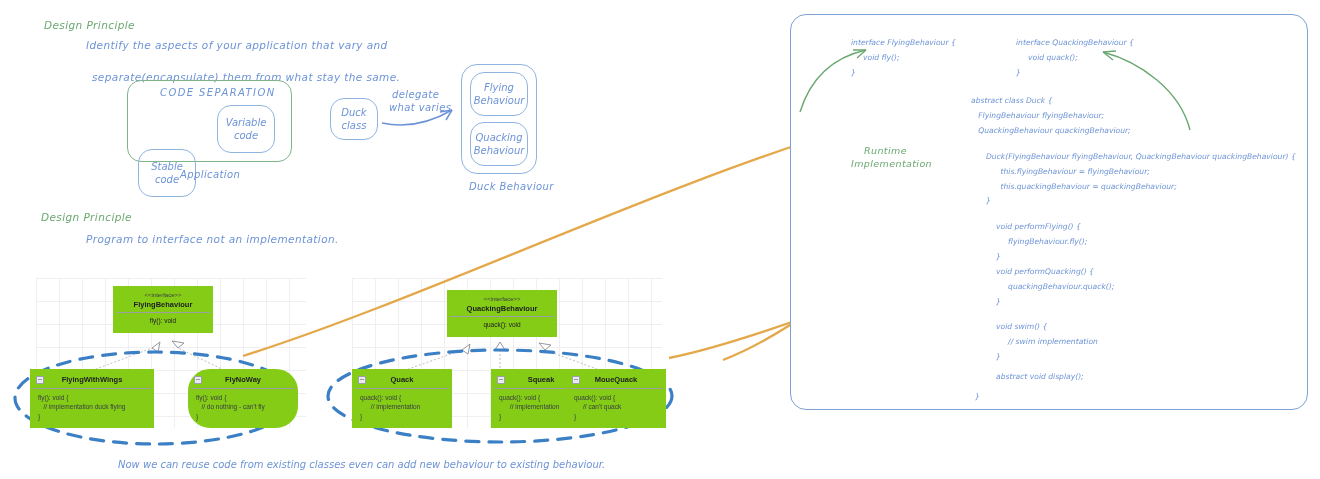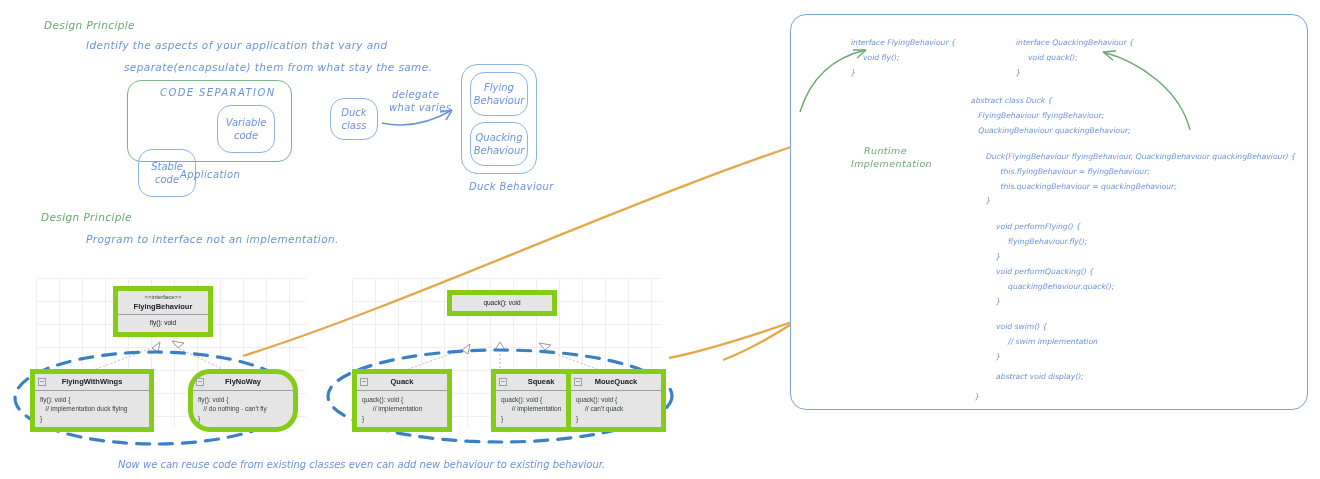--- a/index.html
+++ b/index.html
@@ -47,22 +47,22 @@
   .grid{
     position:absolute;
     background-image:
       linear-gradient(to right,#ececf2 1px,transparent 1px),
       linear-gradient(to bottom,#ececf2 1px,transparent 1px);
     background-size:23px 23px;
     opacity:.85;
   }
   .uml{
     position:absolute;
-    background:#e5e5e5;
-    border:5px solid #84cc16;
+    background:#84cc16;
+    border:3px solid #84cc16;
     box-sizing:border-box;
     font-family:"Liberation Sans", sans-serif;
     color:#202124;
   }
   .uml .head{
     border-bottom:1px solid #9aa0a6;
     padding:3px 2px 3px 2px;
     text-align:center;
     position:relative;
   }
@@ -104,21 +104,21 @@
 </head>
 <body>
 
 <div id="stage">
 
   <div class="grid abs" style="left:36px;top:278px;width:270px;height:150px;"></div>
   <div class="grid abs" style="left:352px;top:278px;width:310px;height:150px;"></div>
 
   <div class="abs hw hw-green principle-label" style="left:44px;top:18px;">Design Principle</div>
   <div class="abs hw principle-text" style="left:86px;top:38px;">Identify the aspects of your application that vary and</div>
-  <div class="abs hw principle-text" style="left:92px;top:60px;margin-left:32px;">separate(encapsulate) them from what stay the same.</div>
+  <div class="abs hw principle-text" style="left:92px;top:70px;">separate(encapsulate) them from what stay the same.</div>
 
   <div class="rbox rbox-green" style="left:127px;top:80px;width:165px;height:82px;"></div>
   <div class="abs hw" style="left:160px;top:86px;font-size:10px;letter-spacing:1.4px;">CODE SEPARATION</div>
 
   <div class="rbox" style="left:138px;top:105px;width:58px;height:48px;margin-top:44px;">
     <div class="lbl"><span>Stable</span><br><span>code</span></div>
   </div>
   <div class="rbox" style="left:217px;top:105px;width:58px;height:48px;">
     <div class="lbl"><span>Variable</span><br><span>code</span></div>
   </div>
@@ -150,20 +150,24 @@
 
   <div class="uml" style="left:113px;top:286px;width:100px;">
     <div class="head">
       <span class="stereo">&lt;&lt;interface&gt;&gt;</span>
       <span class="cname">FlyingBehaviour</span>
     </div>
     <div class="opline">fly(): void</div>
   </div>
 
   <div class="uml" style="left:447px;top:290px;width:110px;">
+    <div class="head">
+      <span class="stereo">&lt;&lt;interface&gt;&gt;</span>
+      <span class="cname">QuackingBehaviour</span>
+    </div>
     <div class="opline">quack(): void</div>
   </div>
 
   <svg width="1320" height="479">
 
     <path d="M88,372 L152,348" stroke="#b5b5bd" stroke-width="0.9" stroke-dasharray="2,2" fill="none"></path>
     <polygon points="152,348 160,342 158,352" fill="#ffffff" stroke="#8a8a94" stroke-width="0.9"></polygon>
     <path d="M228,372 L178,348" stroke="#b5b5bd" stroke-width="0.9" stroke-dasharray="2,2" fill="none"></path>
     <polygon points="178,348 172,341 184,343" fill="#ffffff" stroke="#8a8a94" stroke-width="0.9"></polygon>
 

